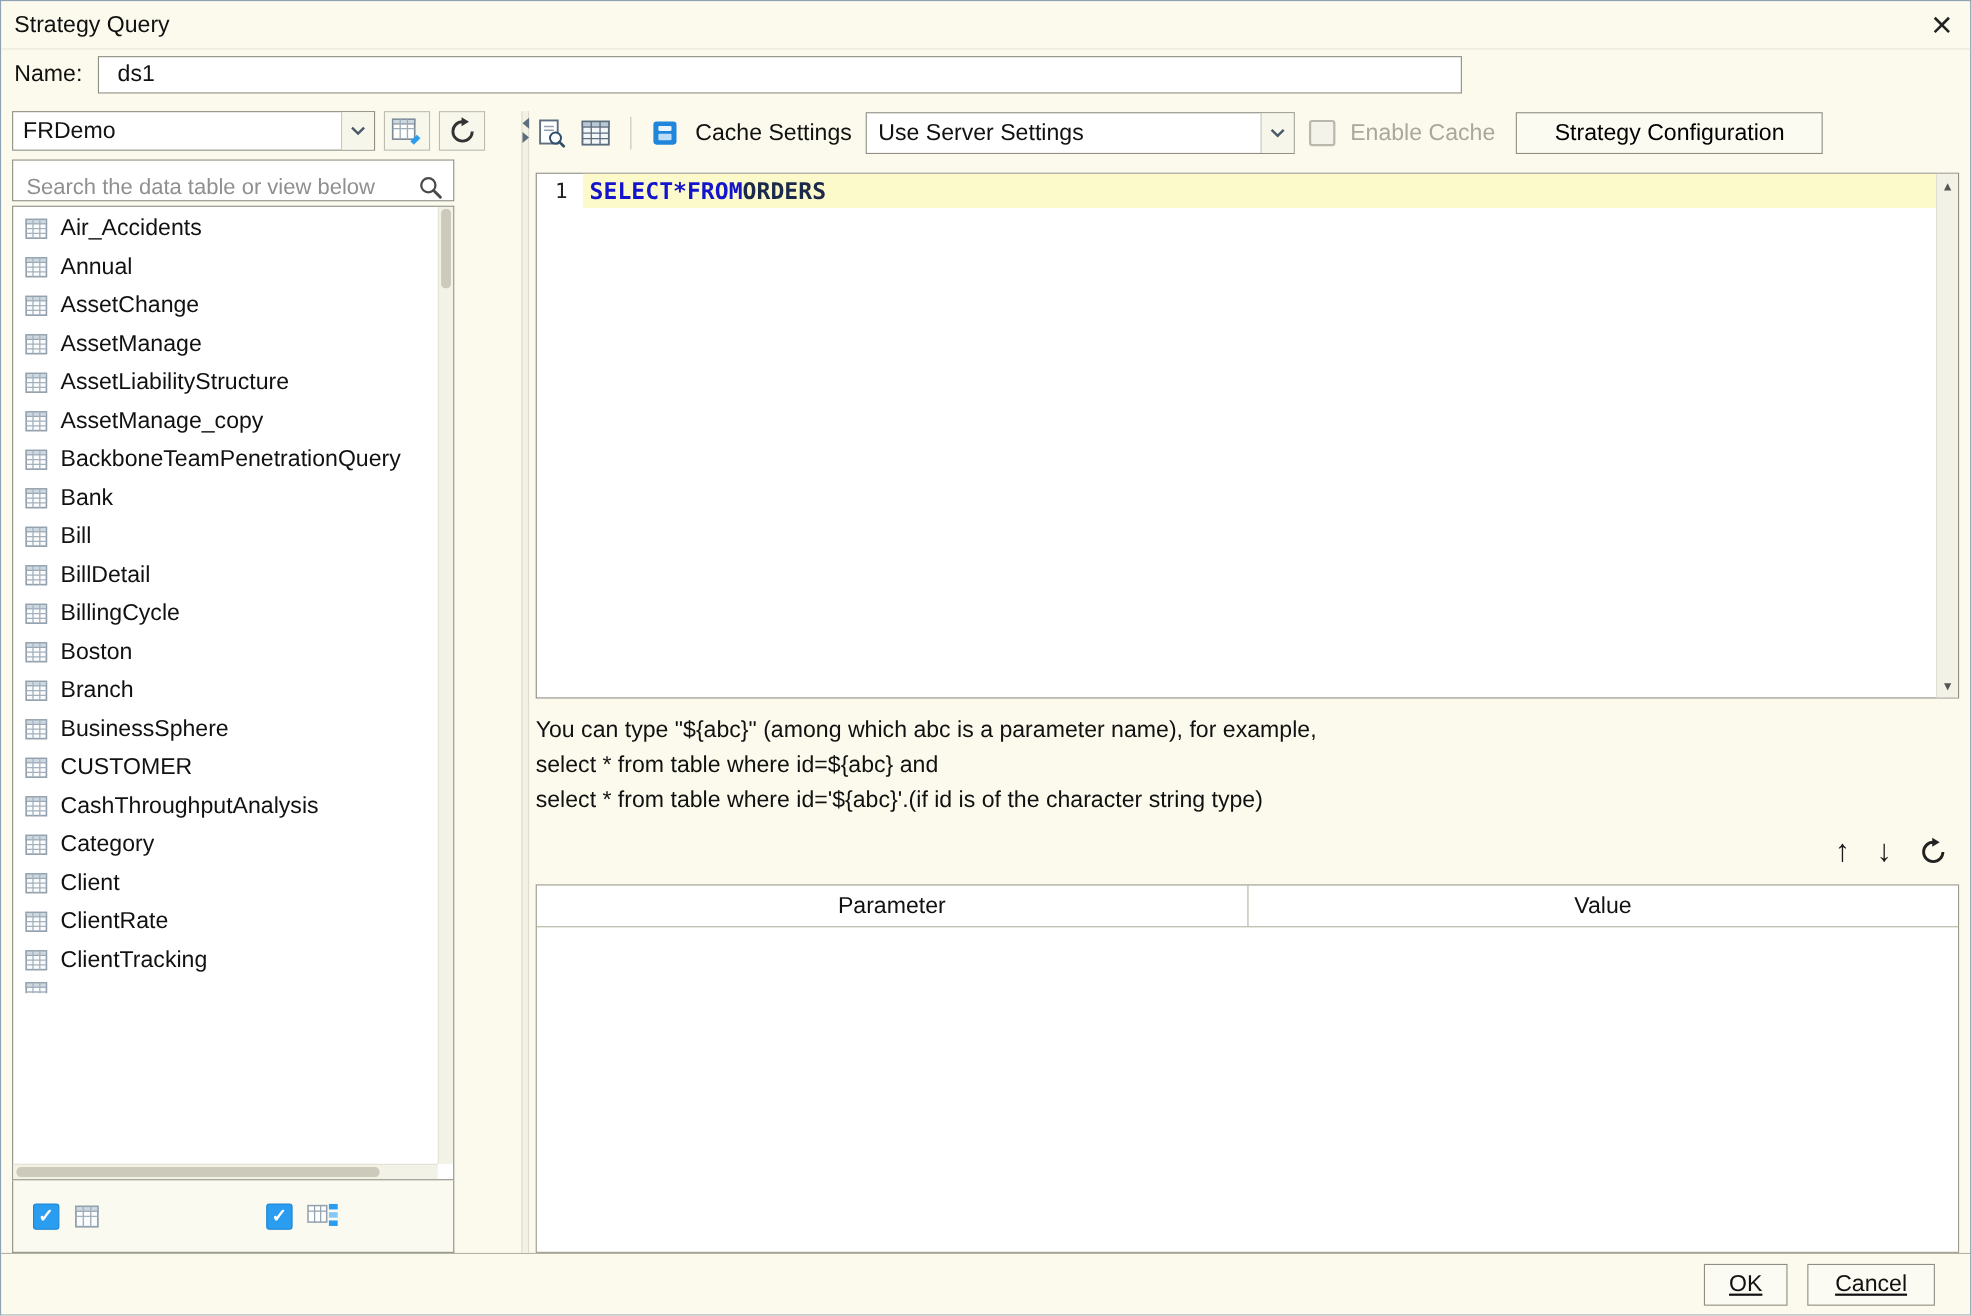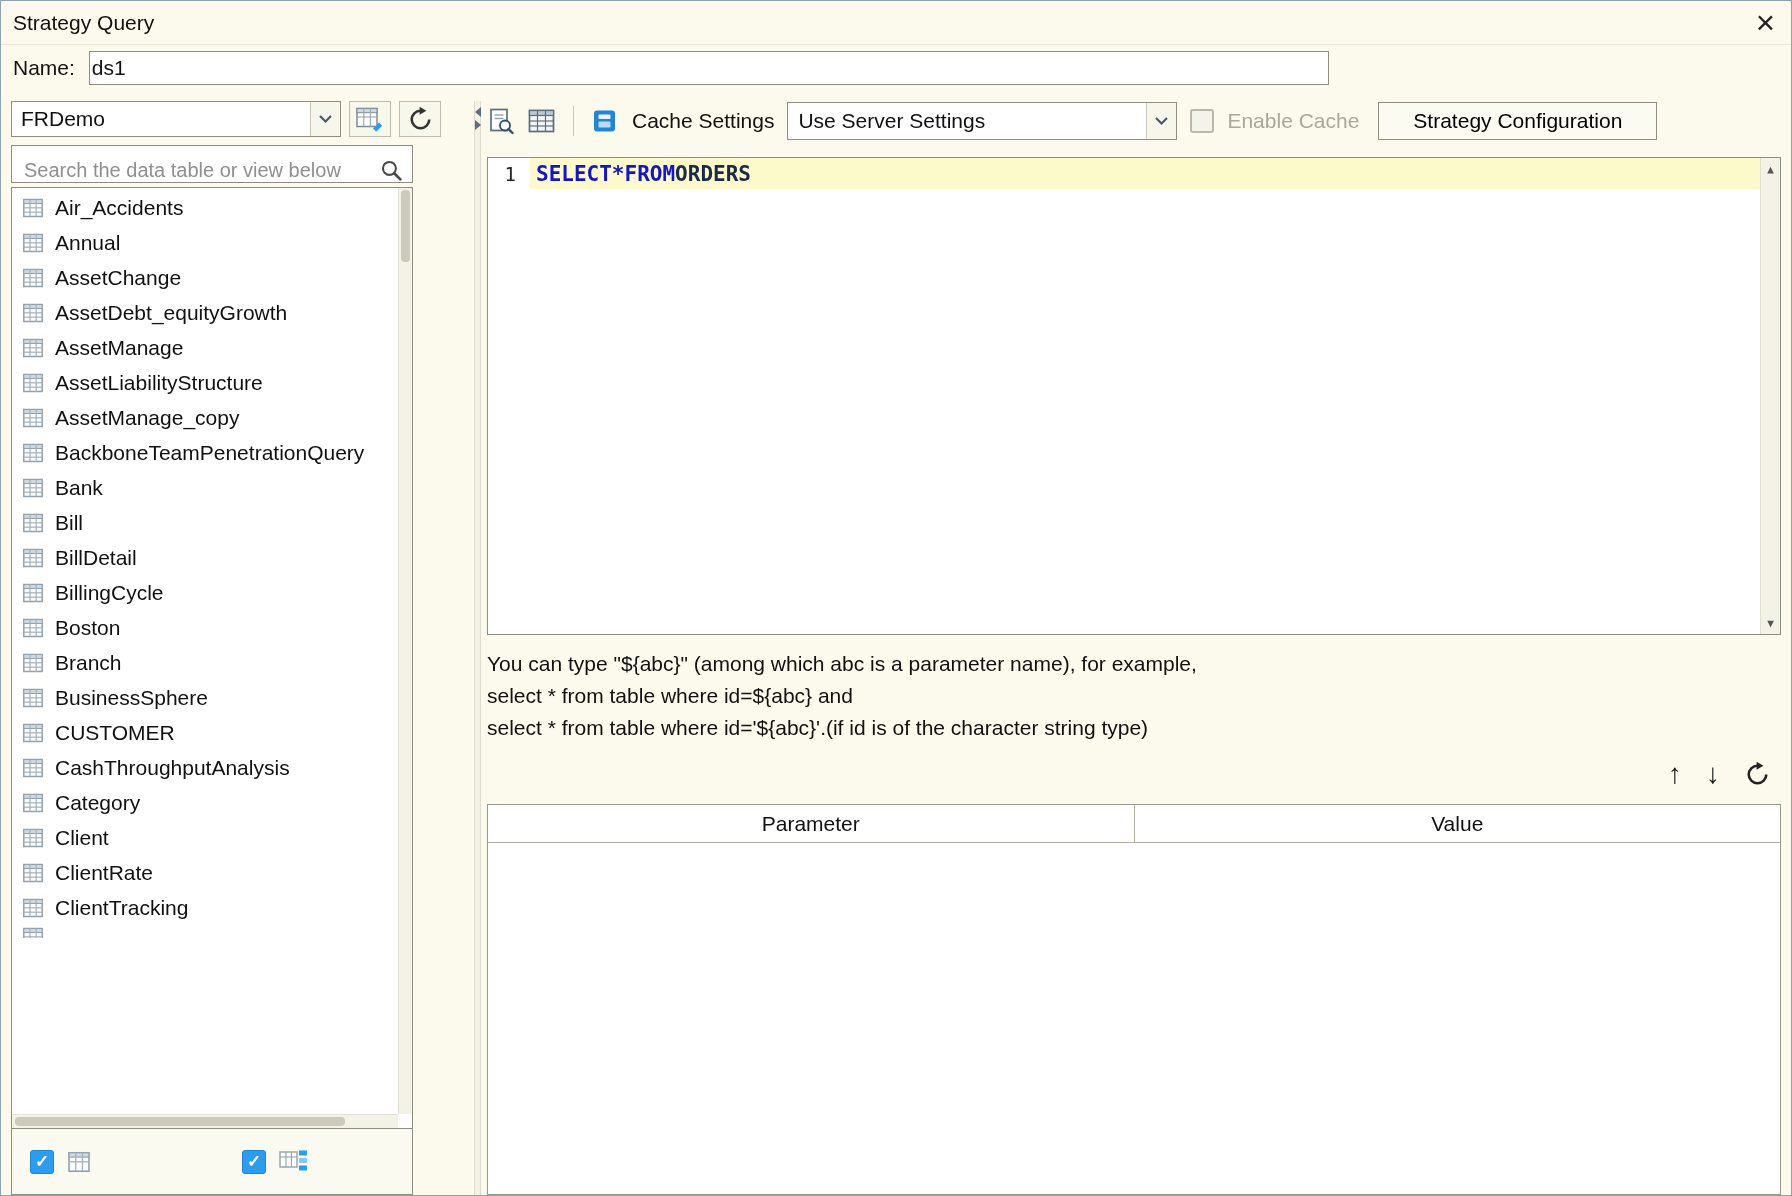--- a/index.html
+++ b/index.html
@@ -34,21 +34,21 @@
   
   .name-row {
     height: 46px; flex: none;
     display: flex; align-items: center;
     padding: 0 12px; gap: 14px;
     font-size: 21px;
   }
   .name-input {
     width: 1240px; height: 34px;
     border: 1px solid #8f8e82; background: #fff;
-    font-size: 21px; padding: 0 2px;
+    font-size: 21px; padding: 0 17px;
     font-family: inherit; color: #111; outline: none;
   }
   
   .body { flex: 1; display: flex; padding: 10px 8px 0 10px; min-height: 0; }
 
   
   .left-panel { width: 430px; flex: none; display: flex; flex-direction: column; }
   .db-row { height: 36px; flex: none; display: flex; gap: 8px; margin-bottom: 8px; align-items: stretch; }
   .db-select {
     flex: 1; border: 1px solid #8f8e82; background: #fff;
@@ -293,33 +293,20 @@
         <rect x="2.8" y="3.5" width="18.4" height="4" fill="#cdd8e1" stroke="#93a1ae" stroke-width="1"></rect>
         <line x1="9" y1="3.5" x2="9" y2="20.5" stroke="#a5b1bc" stroke-width="1.2"></line>
         <line x1="15.2" y1="3.5" x2="15.2" y2="20.5" stroke="#a5b1bc" stroke-width="1.2"></line>
         <line x1="2.8" y1="11.8" x2="21.2" y2="11.8" stroke="#a5b1bc" stroke-width="1.2"></line>
         <line x1="2.8" y1="16.2" x2="21.2" y2="16.2" stroke="#a5b1bc" stroke-width="1.2"></line>
       </svg>
     </span>
     <span class="titem-label">AssetChange</span>
   </div>
 
-  <div class="list-item">
-    <span style="display:flex;">
-      <svg width="24" height="24" viewBox="0 0 24 24">
-        <rect x="2.8" y="3.5" width="18.4" height="17" fill="#fbfcfd" stroke="#93a1ae" stroke-width="1.5"></rect>
-        <rect x="2.8" y="3.5" width="18.4" height="4" fill="#cdd8e1" stroke="#93a1ae" stroke-width="1"></rect>
-        <line x1="9" y1="3.5" x2="9" y2="20.5" stroke="#a5b1bc" stroke-width="1.2"></line>
-        <line x1="15.2" y1="3.5" x2="15.2" y2="20.5" stroke="#a5b1bc" stroke-width="1.2"></line>
-        <line x1="2.8" y1="11.8" x2="21.2" y2="11.8" stroke="#a5b1bc" stroke-width="1.2"></line>
-        <line x1="2.8" y1="16.2" x2="21.2" y2="16.2" stroke="#a5b1bc" stroke-width="1.2"></line>
-      </svg>
-    </span>
-    <span class="titem-label">AssetDebt_equityGrowth</span>
-  </div>
 
   <div class="list-item">
     <span style="display:flex;">
       <svg width="24" height="24" viewBox="0 0 24 24">
         <rect x="2.8" y="3.5" width="18.4" height="17" fill="#fbfcfd" stroke="#93a1ae" stroke-width="1.5"></rect>
         <rect x="2.8" y="3.5" width="18.4" height="4" fill="#cdd8e1" stroke="#93a1ae" stroke-width="1"></rect>
         <line x1="9" y1="3.5" x2="9" y2="20.5" stroke="#a5b1bc" stroke-width="1.2"></line>
         <line x1="15.2" y1="3.5" x2="15.2" y2="20.5" stroke="#a5b1bc" stroke-width="1.2"></line>
         <line x1="2.8" y1="11.8" x2="21.2" y2="11.8" stroke="#a5b1bc" stroke-width="1.2"></line>
         <line x1="2.8" y1="16.2" x2="21.2" y2="16.2" stroke="#a5b1bc" stroke-width="1.2"></line>
@@ -685,14 +672,18 @@
         <div class="pt-header">
           <div class="pt-cell">Parameter</div>
           <div class="pt-cell">Value</div>
         </div>
         <div class="pt-body"></div>
       </div>
 
     </div>
   </div>
 
+  <div class="footer">
+    <button class="btn ok">OK</button>
+    <button class="btn cancel">Cancel</button>
+  </div>
 
 </div>
 
 </body></html>

